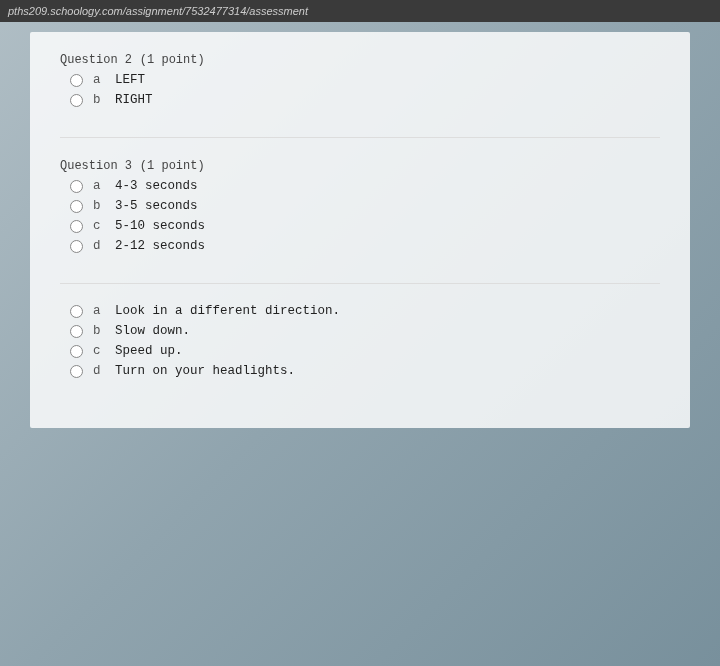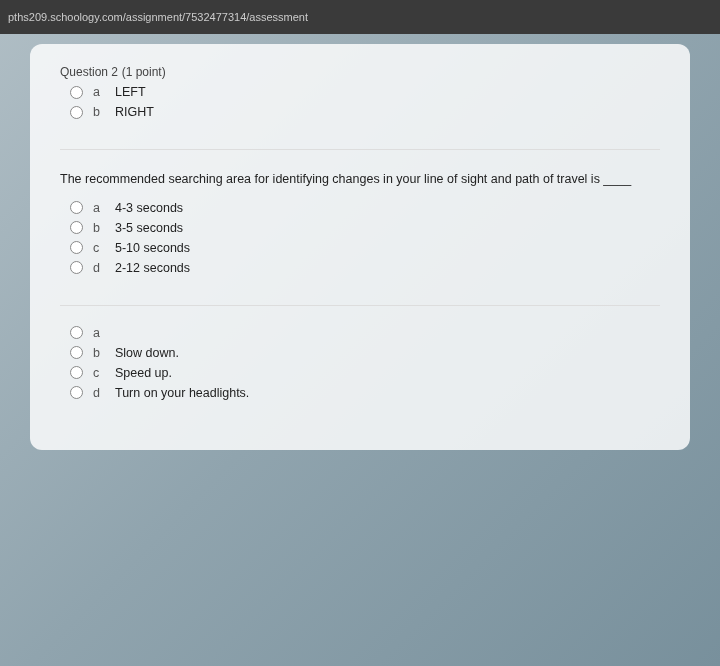--- a/index.html
+++ b/index.html
@@ -13,37 +13,39 @@
       height: 666px;
       background: #b8c4cc;
       font-family: Arial, sans-serif;
       font-size: 13px;
       overflow: hidden;
       position: relative;
     }
 
     .browser-bar {
       background: #3a3a3a;
-      height: 34px;
+      height: 22px;
       display: flex;
       align-items: center;
       padding: 0 8px;
+      font-style: italic;
     }
 
     .browser-url {
       color: #ccc;
       font-size: 11px;
     }
 
     .content-area {
       background: rgba(255,255,255,0.82);
       margin: 10px 30px;
       padding: 20px 30px;
-      border-radius: 12px;
+      border-radius: 2px;
       position: relative;
+      font-family: Liberation Mono, monospace;
     }
 
     .question-block {
       margin-bottom: 30px;
     }
 
     .question-title {
       font-weight: bold;
       font-size: 13px;
       color: #222;
@@ -141,21 +143,24 @@
           <span class="radio-circle"></span>
           <span class="option-label">b</span>
           <span>RIGHT</span>
         </div>
       </div>
     </div>
 
     <hr class="divider">
 
     <div class="question-block">
-      <div class="question-text">The recommended searching area for identifying changes in your line of sight and path of travel is ____</div>
+      <div class="question-title">
+        <span>Question 3</span>
+        <span>(1 point)</span>
+      </div>
       <div class="options">
         <div class="option">
           <span class="radio-circle"></span>
           <span class="option-label">a</span>
           <span>4-3 seconds</span>
         </div>
         <div class="option">
           <span class="radio-circle"></span>
           <span class="option-label">b</span>
           <span>3-5 seconds</span>
@@ -173,20 +178,21 @@
       </div>
     </div>
 
     <hr class="divider">
 
     <div class="question-block">
       <div class="options">
         <div class="option">
           <span class="radio-circle"></span>
           <span class="option-label">a</span>
+          <span>Look in a different direction.</span>
         </div>
         <div class="option">
           <span class="radio-circle"></span>
           <span class="option-label">b</span>
           <span>Slow down.</span>
         </div>
         <div class="option">
           <span class="radio-circle"></span>
           <span class="option-label">c</span>
           <span>Speed up.</span>

